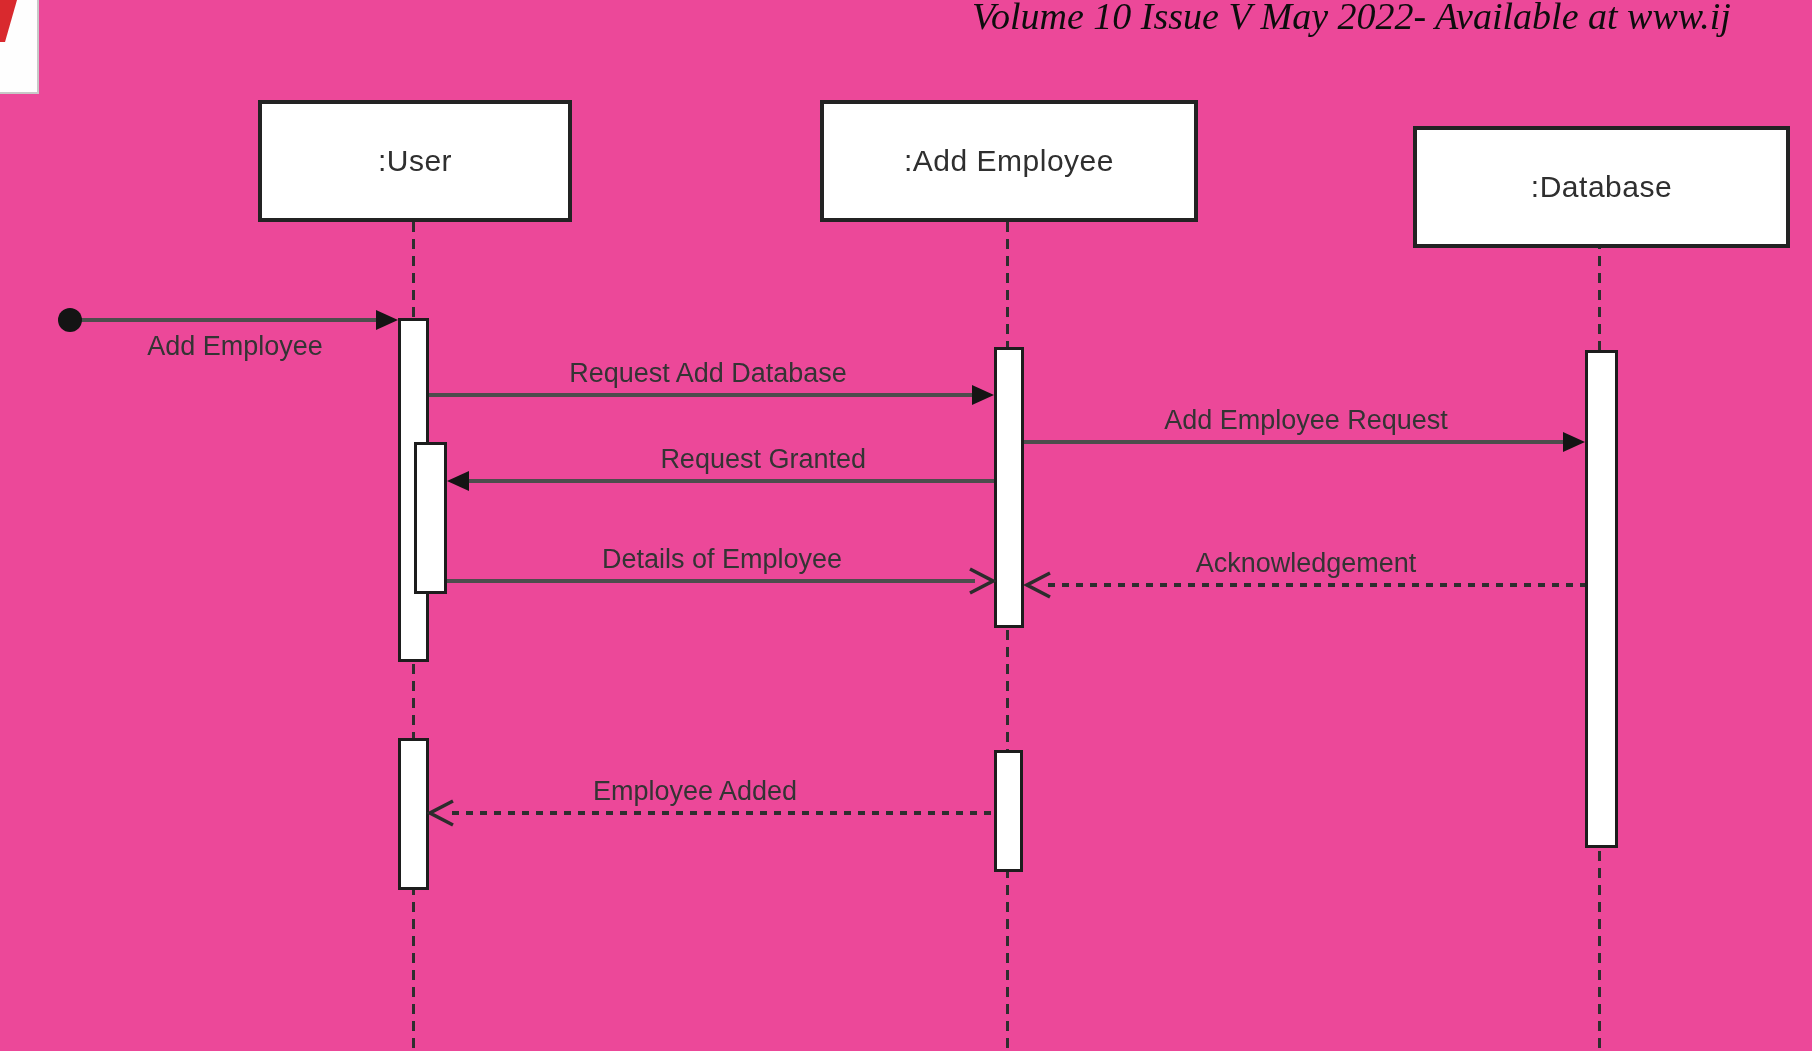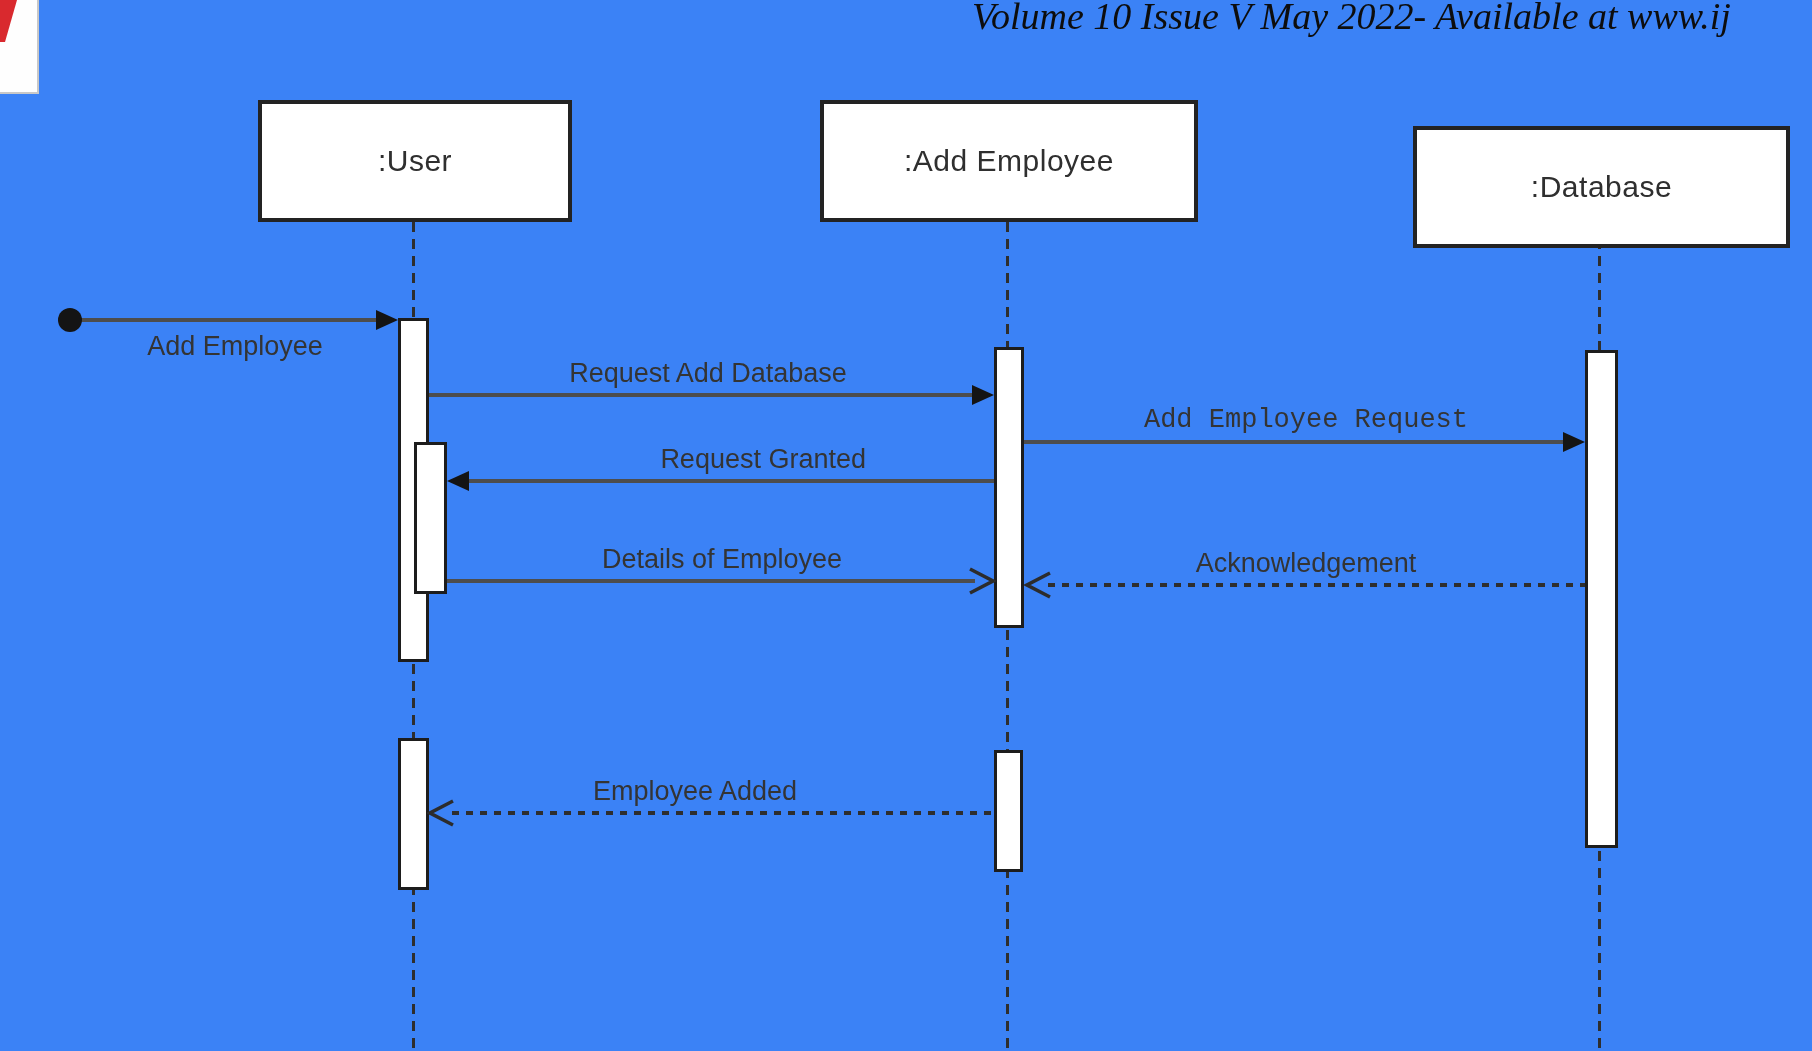--- a/index.html
+++ b/index.html
@@ -2,21 +2,21 @@
 <html><head>
 <meta charset="utf-8">
 <style>
   html, body { margin: 0; padding: 0; background: #ffffff; }
   body {
     width: 1812px; height: 1051px;
     overflow: hidden;
     font-family: "Liberation Sans", sans-serif;
     position: relative;
   }
-  .page { position: absolute; inset: 0; background: #3b82f6; }
+  .page { position: absolute; inset: 0; background: #ec4899; }
 
   
   .journal-header {
     position: absolute; top: -6px; left: 972px;
     font-family: "Liberation Serif", serif;
     font-style: italic; font-size: 38px; line-height: 44px;
     color: #0d0d0d; white-space: nowrap;
   }
   .logo-box {
     position: absolute; top: 0; left: 0; width: 37px; height: 92px;
@@ -127,21 +127,21 @@
 
   <div class="start-circle"></div>
   <div class="msg-label" style="left:85px; top:282px; width:300px;margin-top:48px;">Add Employee</div>
   <div class="msg-line-solid" style="left:80px; top:318px; width:300px;"></div>
   <div class="arrow-filled-right" style="left:376px; top:310px;"></div>
 
   <div class="msg-label" style="left:558px; top:357px; width:300px;">Request Add Database</div>
   <div class="msg-line-solid" style="left:429px; top:393px; width:545px;"></div>
   <div class="arrow-filled-right" style="left:972px; top:385px;"></div>
 
-  <div class="msg-label" style="left:1126px; top:404px; width:360px;font-family:Liberation Mono, monospace;">Add Employee Request</div>
+  <div class="msg-label" style="left:1126px; top:404px; width:360px;">Add Employee Request</div>
   <div class="msg-line-solid" style="left:1024px; top:440px; width:540px;"></div>
   <div class="arrow-filled-right" style="left:1563px; top:432px;"></div>
 
   <div class="msg-label" style="left:566px; top:443px; width:300px;text-align:right;">Request Granted</div>
   <div class="msg-line-solid" style="left:467px; top:479px; width:527px;"></div>
   <div class="arrow-filled-left" style="left:447px; top:471px;"></div>
 
   <div class="msg-label" style="left:572px; top:543px; width:300px;">Details of Employee</div>
   <div class="msg-line-solid" style="left:447px; top:579px; width:528px;"></div>
   <svg class="arrow-open" style="left:964px; top:566px;" width="32" height="30" viewBox="0 0 32 30">

